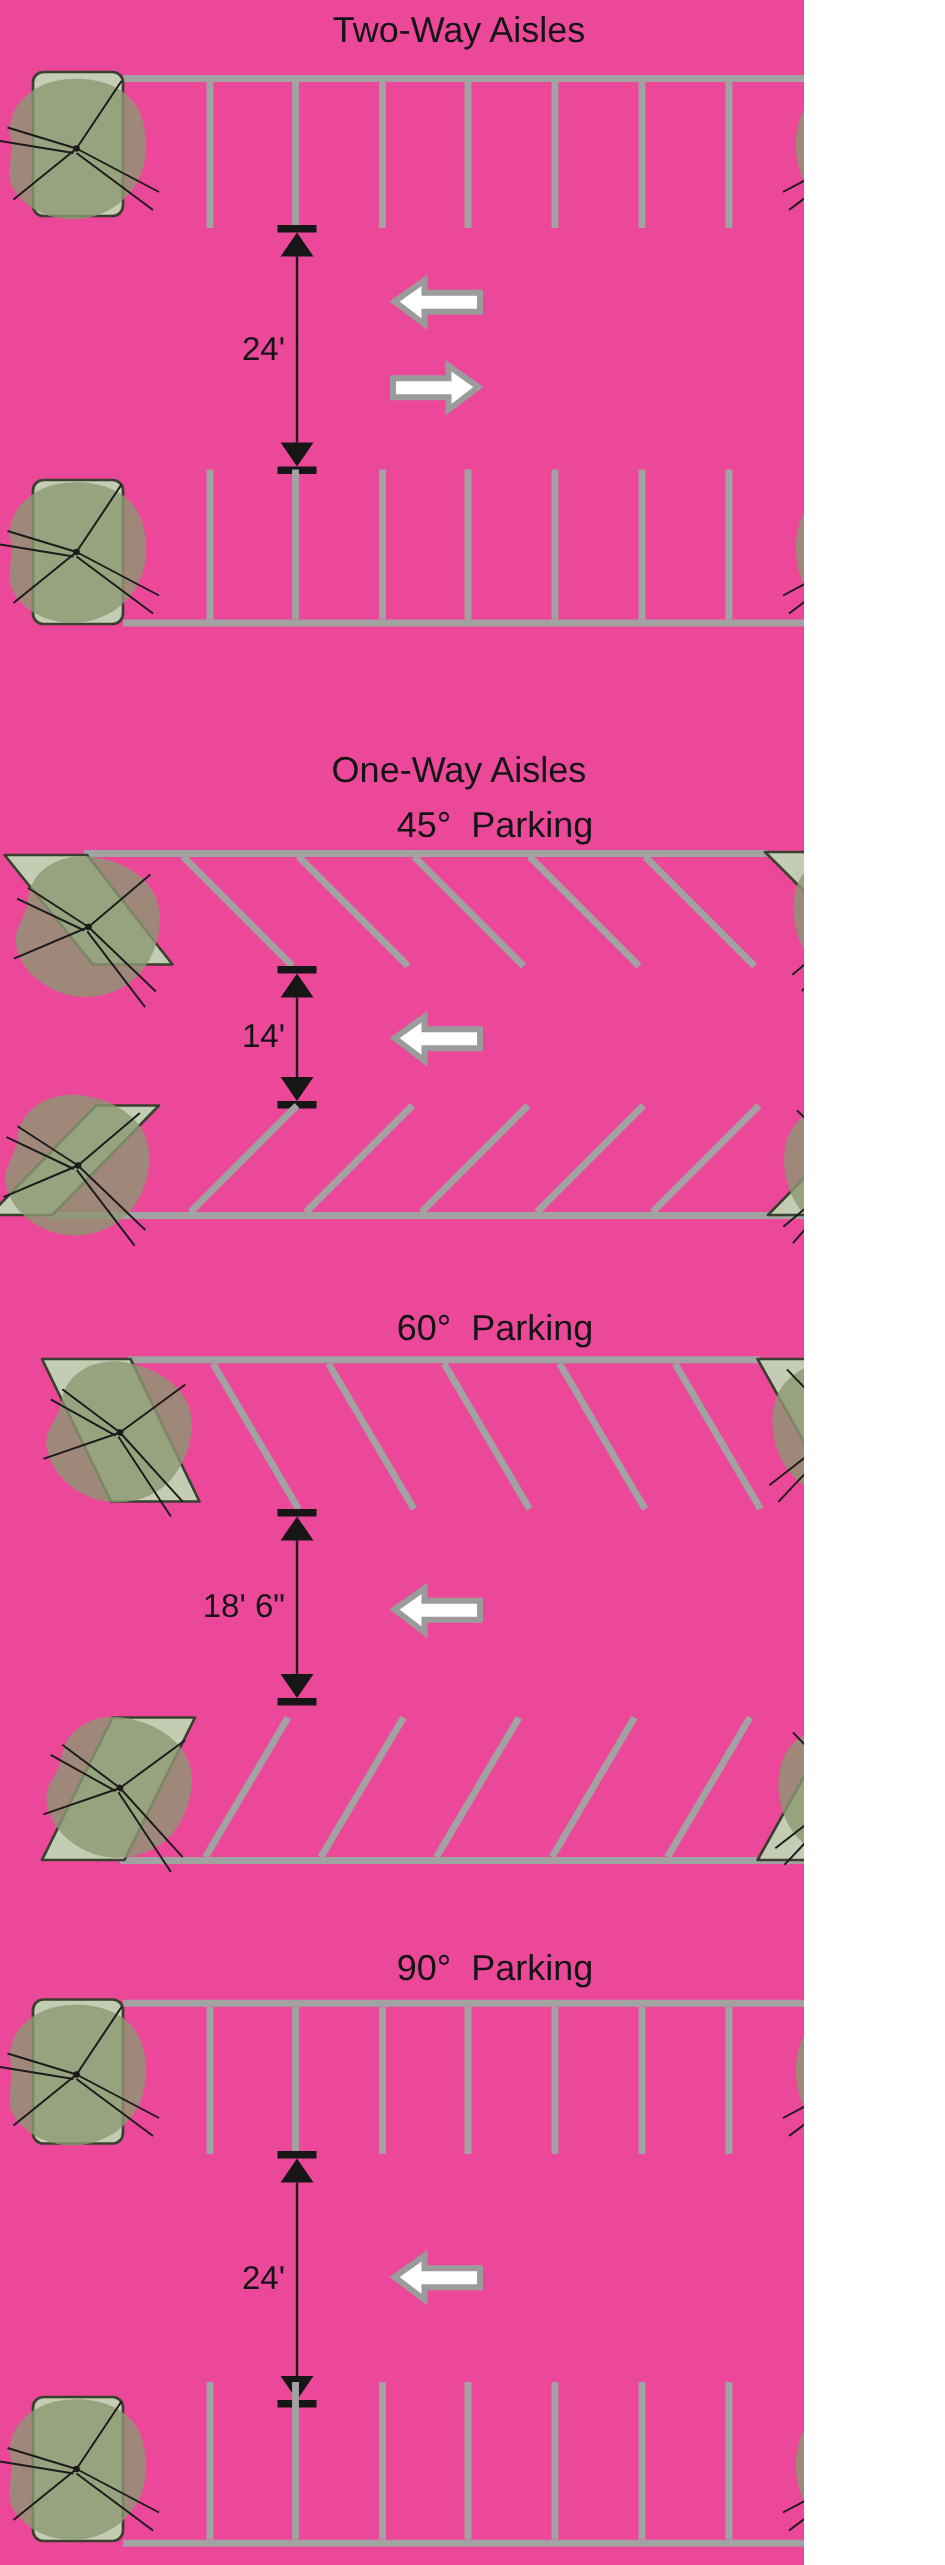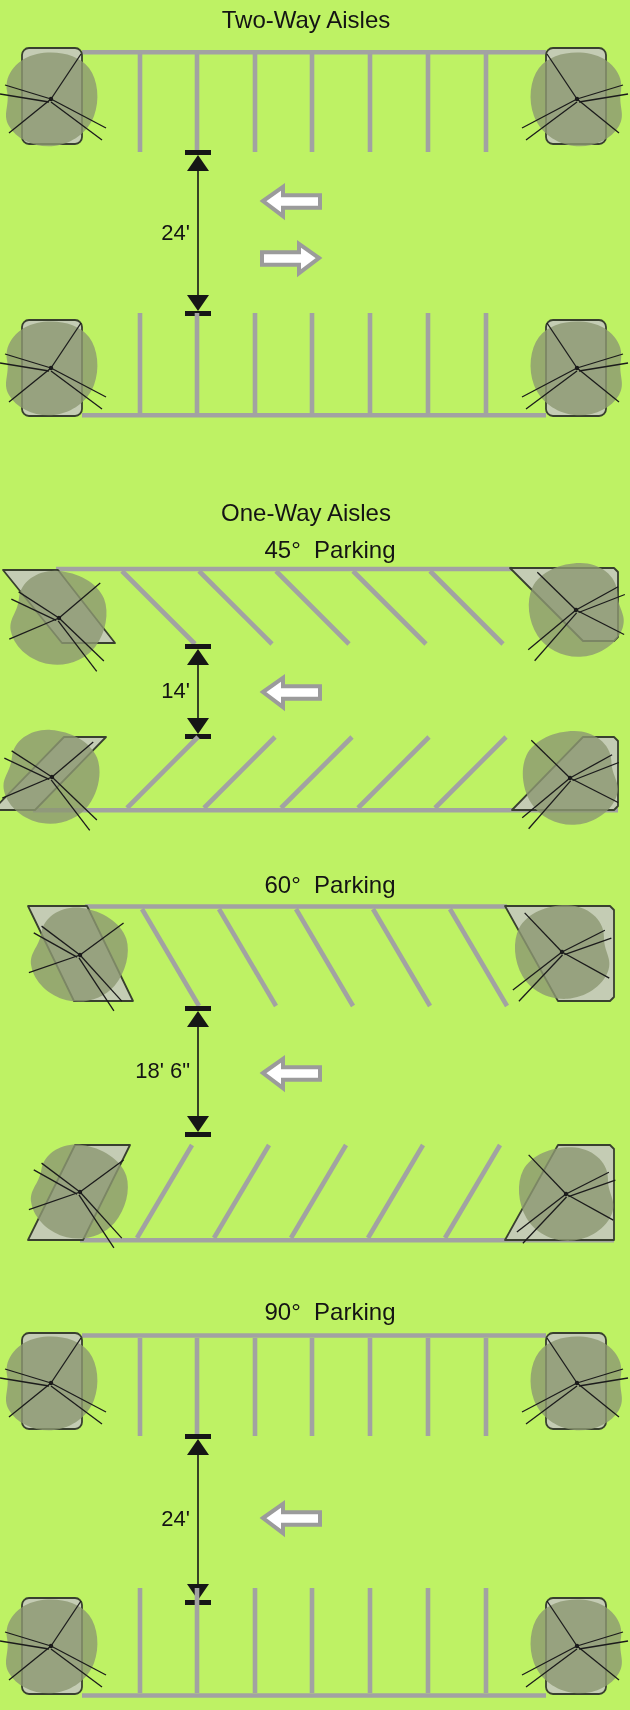--- a/index.html
+++ b/index.html
@@ -1,16 +1,16 @@
 <!DOCTYPE html>
 <html><head>
 <meta charset="utf-8">
 <style>
   html,body{margin:0;padding:0;background:#ffffff;}
-  #stage{position:relative;width:630px;height:1710px;background:#bef264;overflow:hidden;
+  #stage{position:relative;width:536px;height:1710px;background:#ec4899;overflow:hidden;
          font-family:"Liberation Sans", sans-serif;}
   svg{display:block}
   .title{font-family:"Liberation Sans",sans-serif;font-size:24px;fill:#141414;}
   .dimlabel{font-family:"Liberation Sans",sans-serif;font-size:22px;fill:#141414;}
   .bar{stroke:#a2a2a2;stroke-width:4.6;fill:none;}
   .stall{stroke:#a2a2a2;stroke-width:4.6;fill:none;}
   .island{fill:#c4ccb4;stroke:#39402f;stroke-width:1.8;stroke-linejoin:round;}
   .canopy{fill:#8c9772;fill-opacity:0.8;stroke:none;}
   .branches path{stroke:#1b1b1b;stroke-width:1.3;fill:none;}
   .branches circle{fill:#1b1b1b;}

